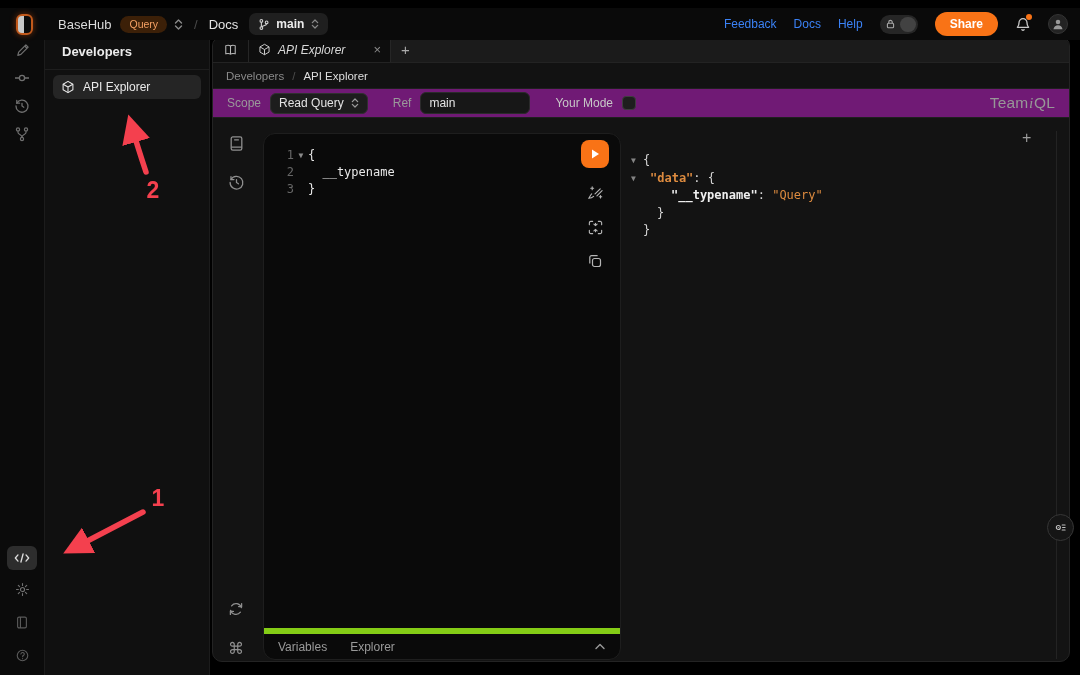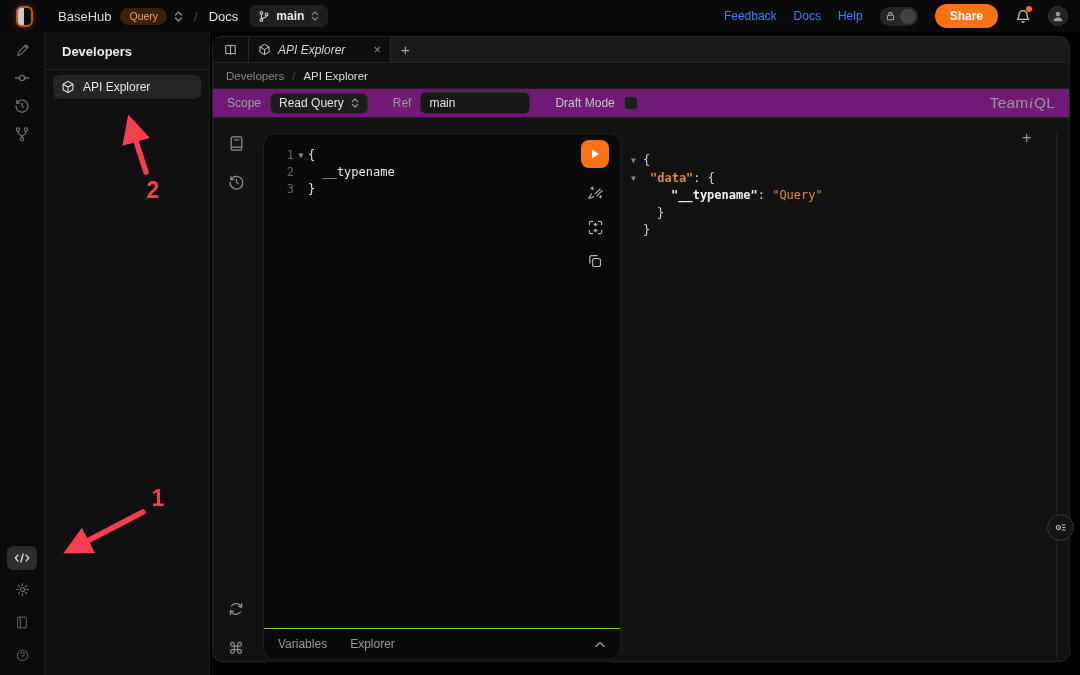--- a/index.html
+++ b/index.html
@@ -6,21 +6,21 @@
   html,body { width:1080px; height:675px; }
   body {
     position: relative; overflow: hidden;
     background: #000;
     font-family: "Liberation Sans", sans-serif;
     -webkit-font-smoothing: antialiased;
   }
   svg { display:block; }
 
   
-  .topbar { position:absolute; top:0; left:0; width:1080px; height:32px;
+  .topbar { position:absolute; top:8px; left:0; width:1080px; height:32px;
     background:#0a0a0a; display:flex; align-items:center; z-index:2; }
   .logo { margin-left:16px; width:17px; height:21px; border-radius:6px;
     border:2px solid #c2591b; background:linear-gradient(90deg,#c9c9c9 0 45%, #0c0c0c 45%);
     box-shadow:0 0 6px rgba(234,88,12,.45); }
   .brand { margin-left:25px; color:#dcdcdc; font-size:13px; }
   .team-badge { margin-left:9px; background:#3c2008; color:#f5a063; font-size:10.5px;
     padding:2.5px 9px; border-radius:999px; }
   .sorter { margin-left:7px; color:#8a8a8a; display:flex; }
   .slash { color:#4a4a4a; margin:0 11px; font-size:13px; }
   .project { color:#e4e4e4; font-size:13px; font-weight:500; }
@@ -113,21 +113,21 @@
     font-family:"DejaVu Sans Mono",monospace; font-size:12px; line-height:17px; color:#e8e8e8; }
   .ed-line { display:flex; }
   .ed-num { width:18px; text-align:right; color:#676767; }
   .ed-fold { width:14px; text-align:center; color:#8a8a8a; font-size:8px; line-height:17px; }
   .ed-code { white-space:pre; }
   .exec-col { position:absolute; top:6px; right:11px; width:28px;
     display:flex; flex-direction:column; align-items:center; }
   .play-btn { width:28px; height:28px; border-radius:8px; background:#f97316;
     border:none; display:flex; align-items:center; justify-content:center; }
   .tool-icon { margin-top:17px; color:#b5b5b5; display:flex; }
-  .editor-footer { height:31px; border-top:1px solid #84cc16; display:flex;
+  .editor-footer { height:31px; border-top:6px solid #84cc16; display:flex;
     align-items:center; gap:23px; padding:0 14px; font-size:12px; color:#9a9a9a; }
   .chev-up { margin-left:auto; color:#9a9a9a; display:flex; }
 
   .response { position:absolute; left:418px; top:33px;
     font-family:"DejaVu Sans Mono",monospace; font-size:12px; line-height:17.5px; color:#d6d6d6; }
   .rs-row { display:flex; }
   .rs-fold { width:12px; color:#848484; font-size:8px; line-height:17.5px; }
   .rs-txt { white-space:pre; }
   .p7 { padding-left:7px; } .p14 { padding-left:14px; } .p28 { padding-left:28px; }
   .tok-key { color:#dd8b3f; font-weight:bold; }
@@ -311,21 +311,21 @@
       <span>Read Query</span>
       <span class="sorter" style="color:#9a9a9a;margin-left:0">
         <svg width="8" height="12" viewBox="0 0 9 13" fill="none" stroke="currentColor" stroke-width="1.4" stroke-linecap="round" stroke-linejoin="round">
             <path d="M1.5 5L4.5 2L7.5 5"></path>
             <path d="M1.5 8L4.5 11L7.5 8"></path>
           </svg>
       </span>
     </div>
     <span class="tb-label ref-label">Ref</span>
     <input class="ref-input" value="main" style="">
-    <span class="draft-label">Draft Mode</span>
+    <span class="draft-label">Your Mode</span>
     <span class="draft-checkbox"></span>
     <span class="gql-logo"><span>Team</span><span class="it">i</span><span>QL</span></span>
   </div>
 
   <div class="workspace">
 
     <span class="ws-icon" style="top:13px">
       <svg width="17" height="17" viewBox="0 0 16 16" fill="none" stroke="currentColor" stroke-width="1.2" stroke-linejoin="round">
           <rect x="3" y="1.8" width="10" height="12.4" rx="1.6"></rect>
           <path d="M3 11.4h10M5.8 4.6h4.4"></path>

